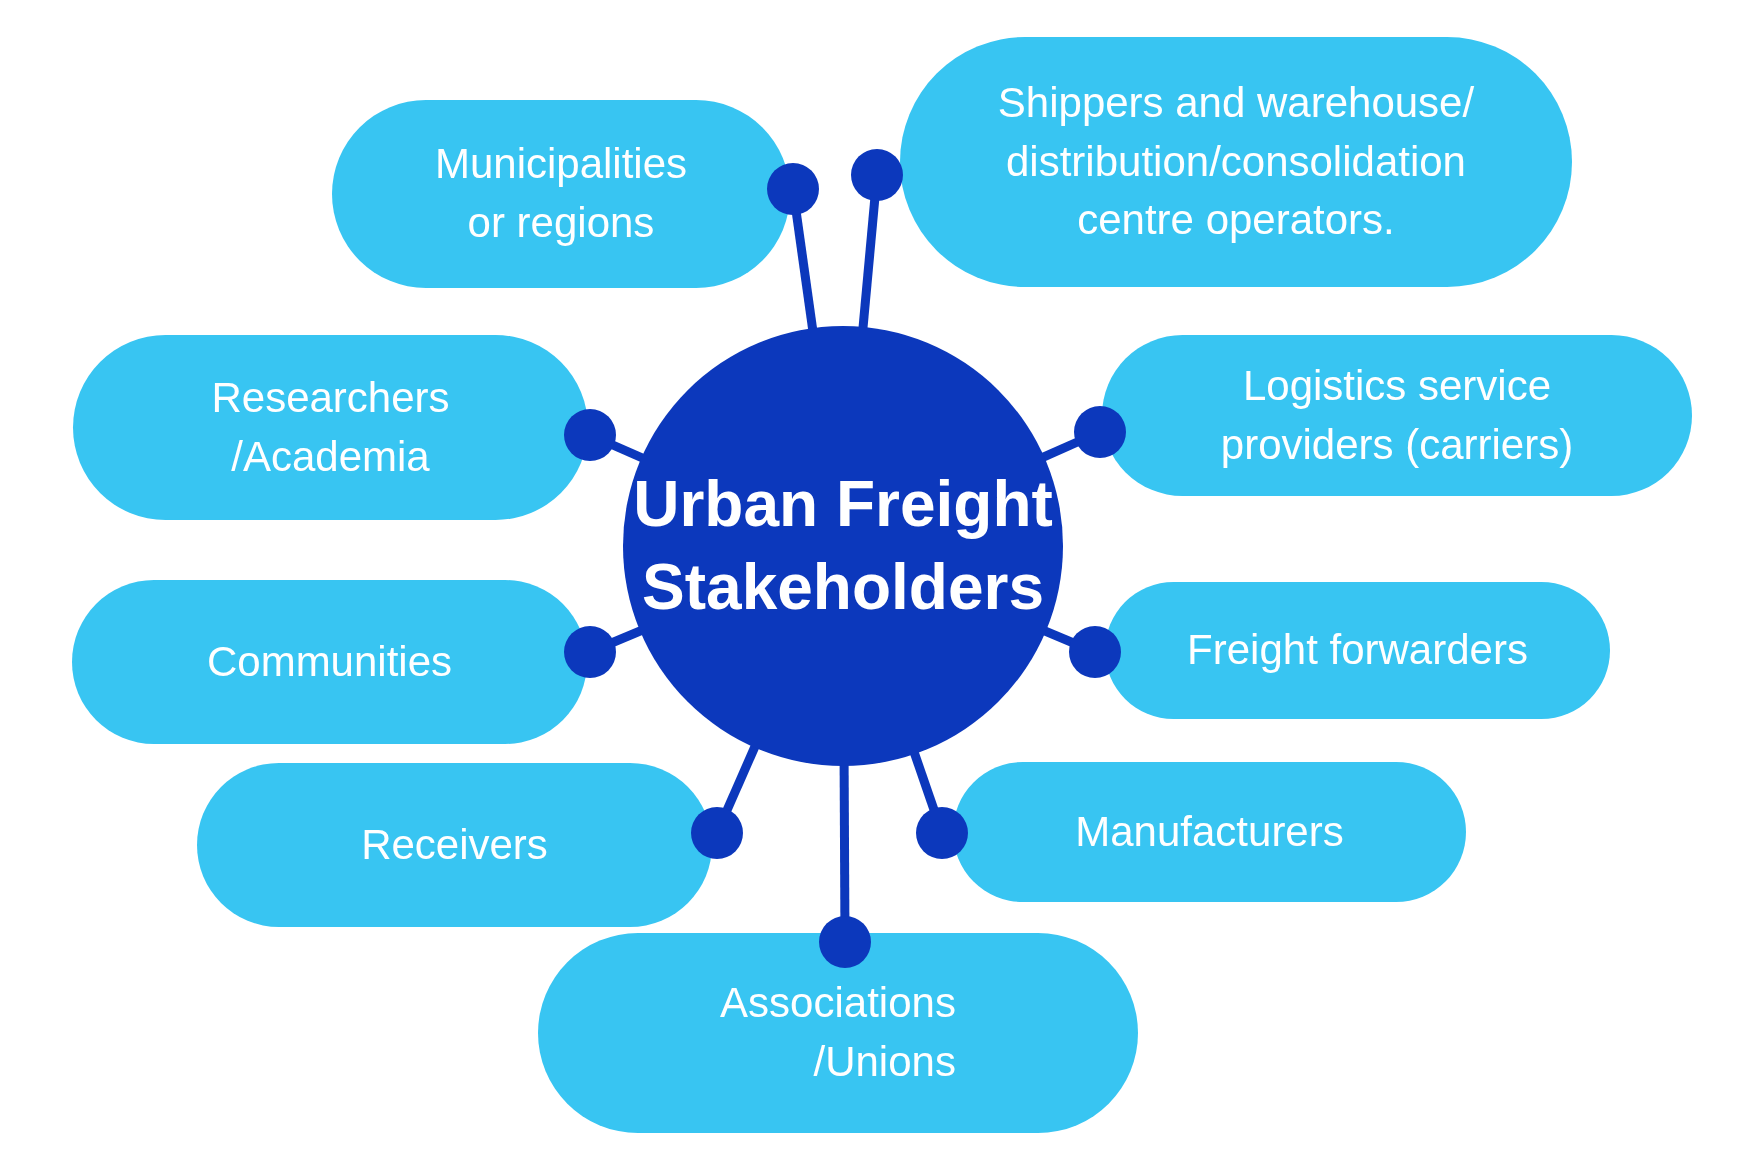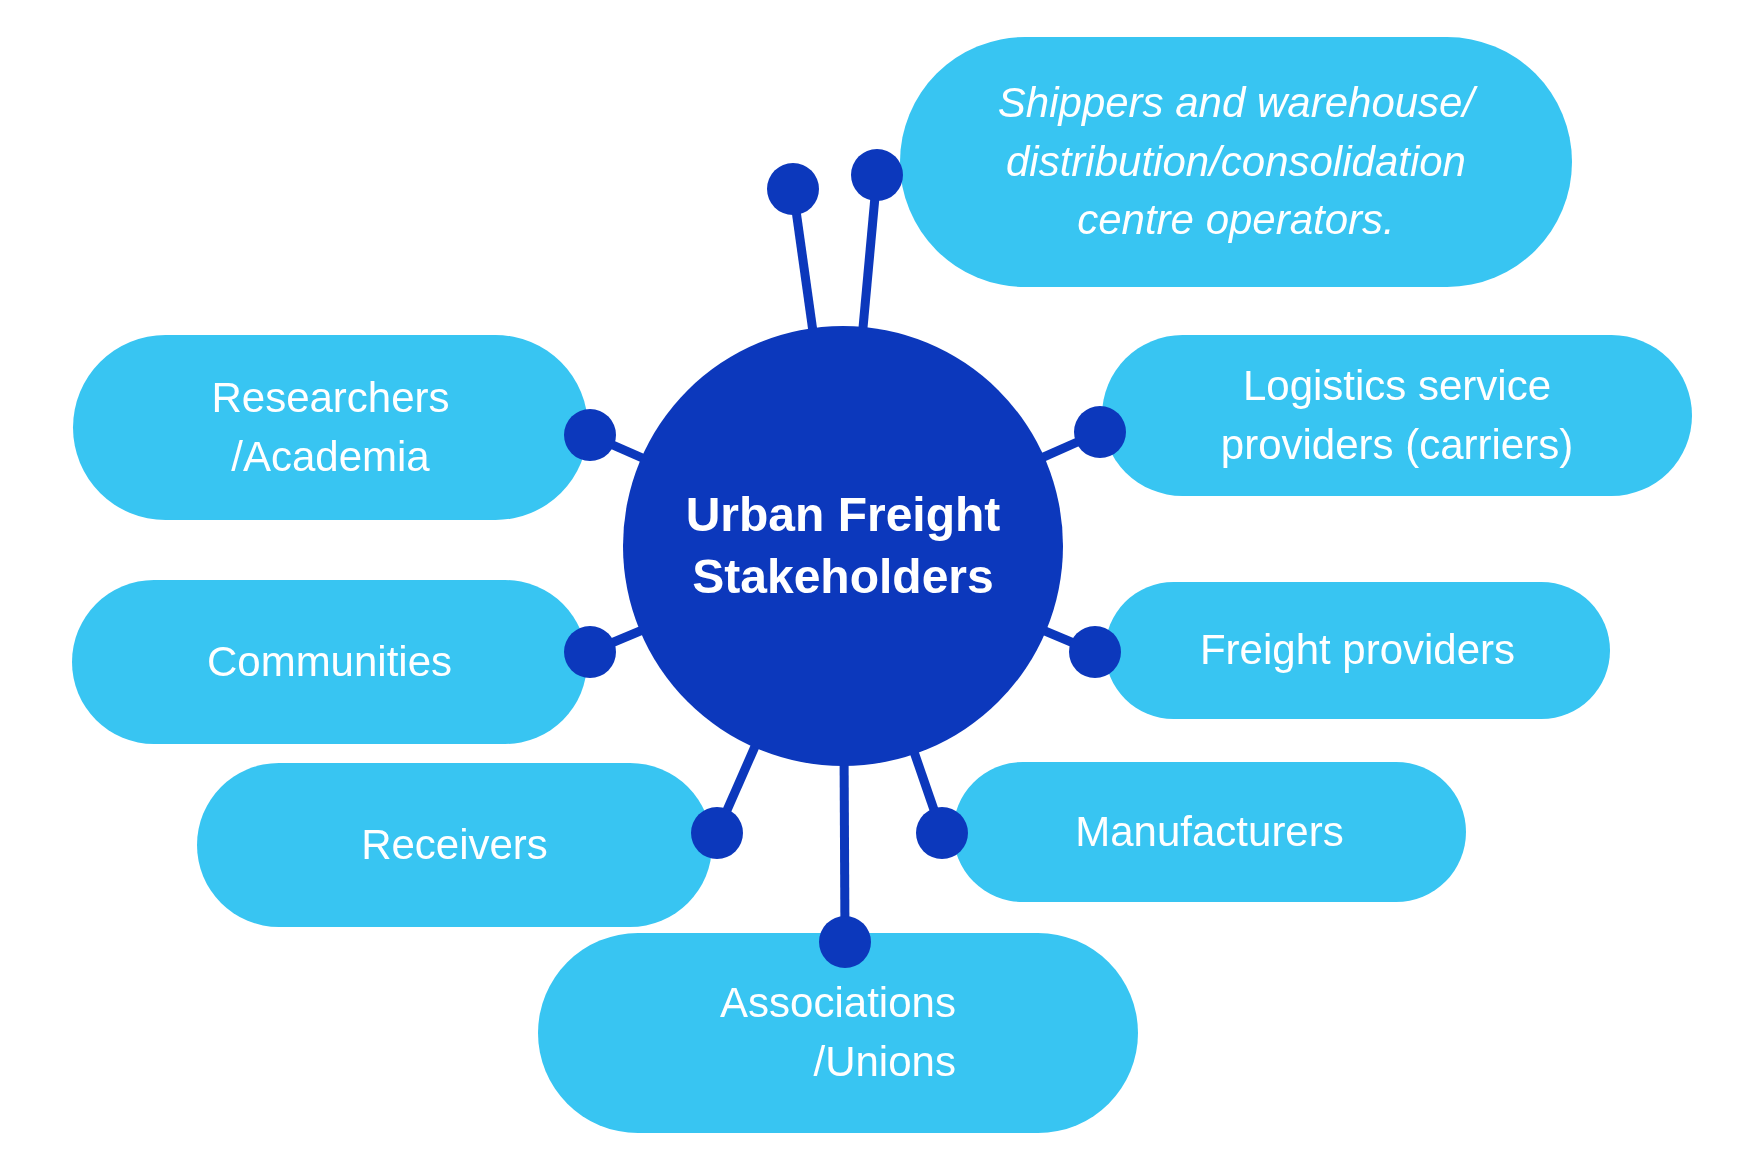--- a/index.html
+++ b/index.html
@@ -35,51 +35,53 @@
     position: absolute;
     left: 623px; top: 326px;
     width: 440px; height: 440px;
     border-radius: 50%;
     background: #0c38bc;
     display: flex;
     align-items: center;
     justify-content: center;
     text-align: center;
     color: #ffffff;
-    font-size: 48px;
+    font-size: 64px;
     font-weight: bold;
     line-height: 1.3;
     white-space: pre-line;
     z-index: 3;
   }
   
   #b-municipalities { left: 332px;  top: 100px; width: 458px; height: 188px; }
-  #b-shippers       { left: 900px;  top: 37px;  width: 672px; height: 250px; font-style: italic; }
+  #b-shippers       { left: 900px;  top: 37px;  width: 672px; height: 250px; }
   #b-logistics      { left: 1102px; top: 335px; width: 590px; height: 161px; }
   #b-freight        { left: 1105px; top: 582px; width: 505px; height: 137px; }
   #b-manufacturers  { left: 953px;  top: 762px; width: 513px; height: 140px; }
   #b-associations   { left: 538px;  top: 933px; width: 600px; height: 200px; text-align: right; }
   #b-receivers      { left: 197px;  top: 763px; width: 515px; height: 164px; }
   #b-communities    { left: 72px;   top: 580px; width: 515px; height: 164px; }
   #b-researchers    { left: 73px;   top: 335px; width: 515px; height: 185px; }
 </style>
 </head>
 <body>
 
 <div id="canvas">
 
+  <div class="bubble" id="b-municipalities">Municipalities
+or regions</div>
 
   <div class="bubble" id="b-shippers">Shippers and warehouse/
 distribution/consolidation
 centre operators.</div>
 
   <div class="bubble" id="b-logistics">Logistics service
 providers (carriers)</div>
 
-  <div class="bubble" id="b-freight">Freight providers</div>
+  <div class="bubble" id="b-freight">Freight forwarders</div>
 
   <div class="bubble" id="b-manufacturers">Manufacturers</div>
 
   <div class="bubble" id="b-associations">Associations
 /Unions</div>
 
   <div class="bubble" id="b-receivers">Receivers</div>
 
   <div class="bubble" id="b-communities">Communities</div>
 

